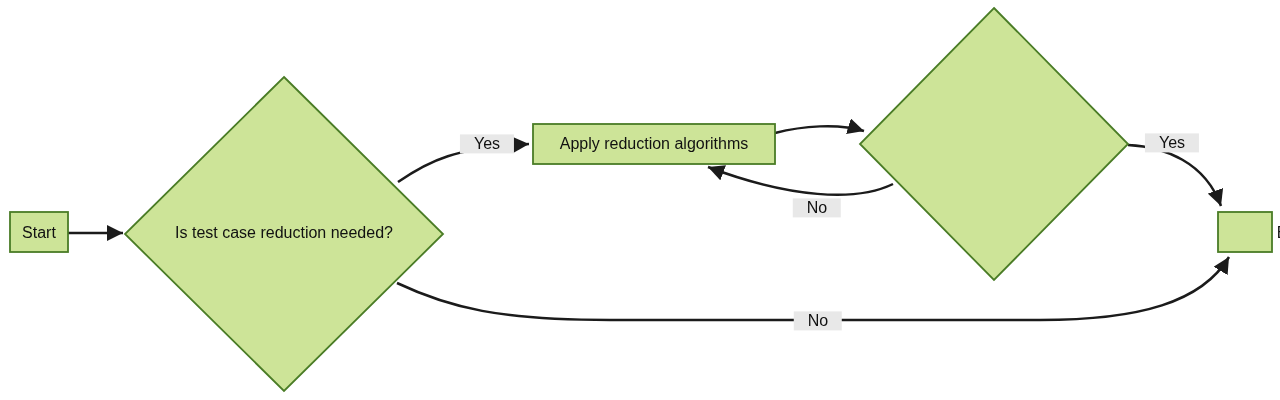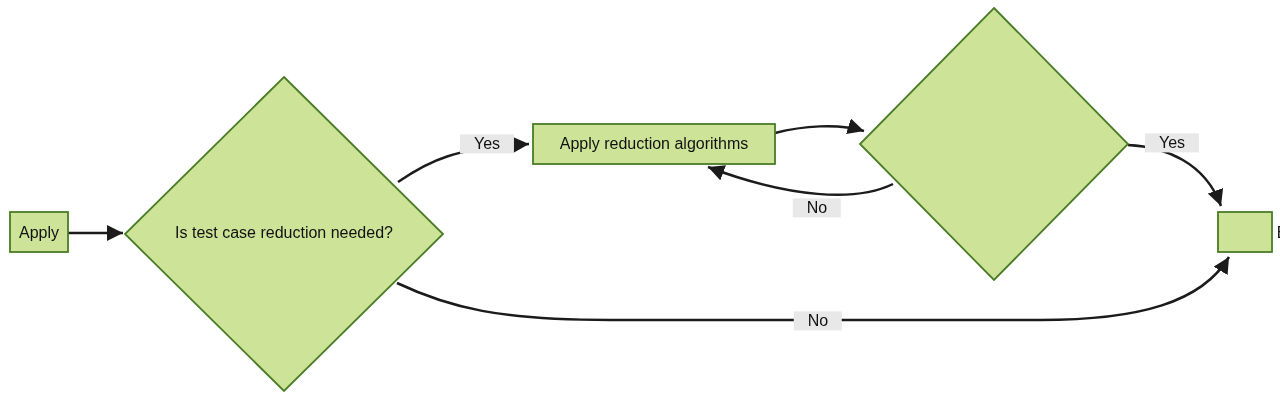--- a/index.html
+++ b/index.html
@@ -46,21 +46,21 @@
     <path class="edge-path" d="M 1128,145 C 1165,147 1205,162 1221,206" marker-end="url(#arrowhead)"></path>
     <path class="edge-path" d="M 397,283 C 450,308 500,320 610,320 L 1040,320 C 1140,320 1202,302 1229,257" marker-end="url(#arrowhead)"></path>
 
     <rect class="node-shape" x="10" y="212" width="58" height="40"></rect>
     <polygon class="node-shape" points="284,77 443,234 284,391 125,234"></polygon>
     <rect class="node-shape" x="533" y="124" width="242" height="40"></rect>
     <polygon class="node-shape" points="994,8 1128,144 994,280 860,144"></polygon>
     <rect class="node-shape" x="1218" y="212" width="54" height="40"></rect>
   </svg>
 
-  <div class="node-label" style="left:39px; top:233px;">Apply</div>
+  <div class="node-label" style="left:39px; top:233px;">Start</div>
   <div class="node-label" style="left:284px; top:233px;">Is test case reduction needed?</div>
   <div class="node-label" style="left:654px; top:144px;">Apply reduction algorithms</div>
   <div class="node-label" style="left:1291px; top:233px;">End</div>
 
   <div class="edge-label" style="left:487px; top:144px;">Yes</div>
   <div class="edge-label" style="left:817px; top:208px;">No</div>
   <div class="edge-label" style="left:1172px; top:143px;">Yes</div>
   <div class="edge-label" style="left:818px; top:321px;">No</div>
 
 </div>

